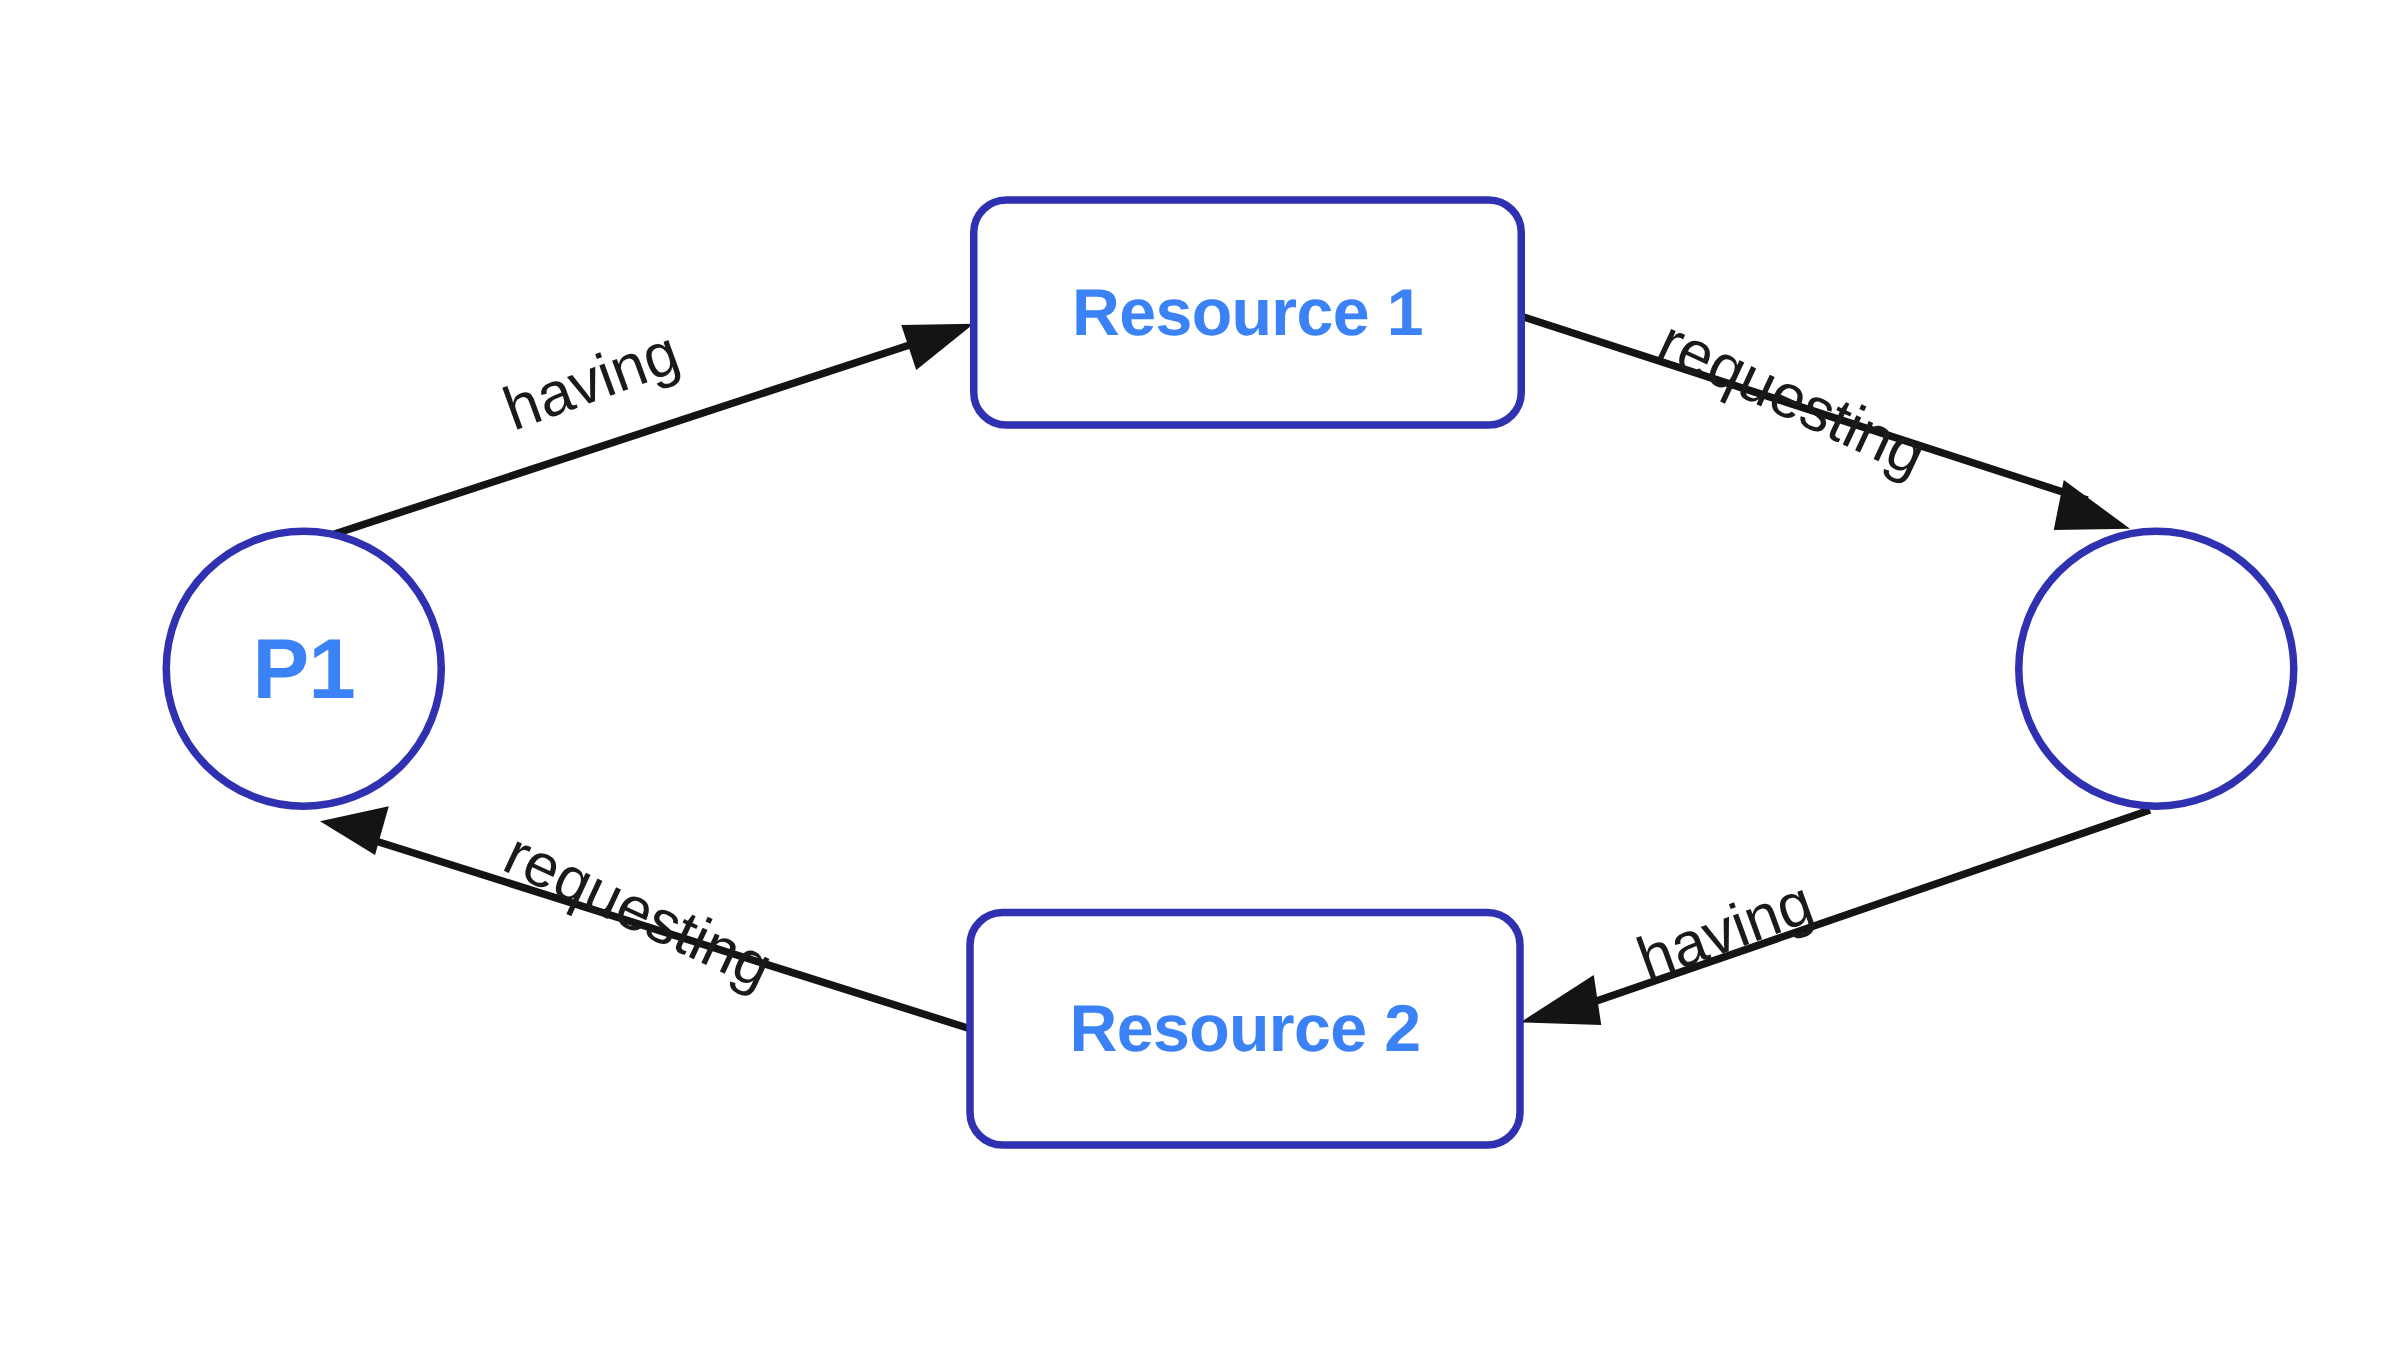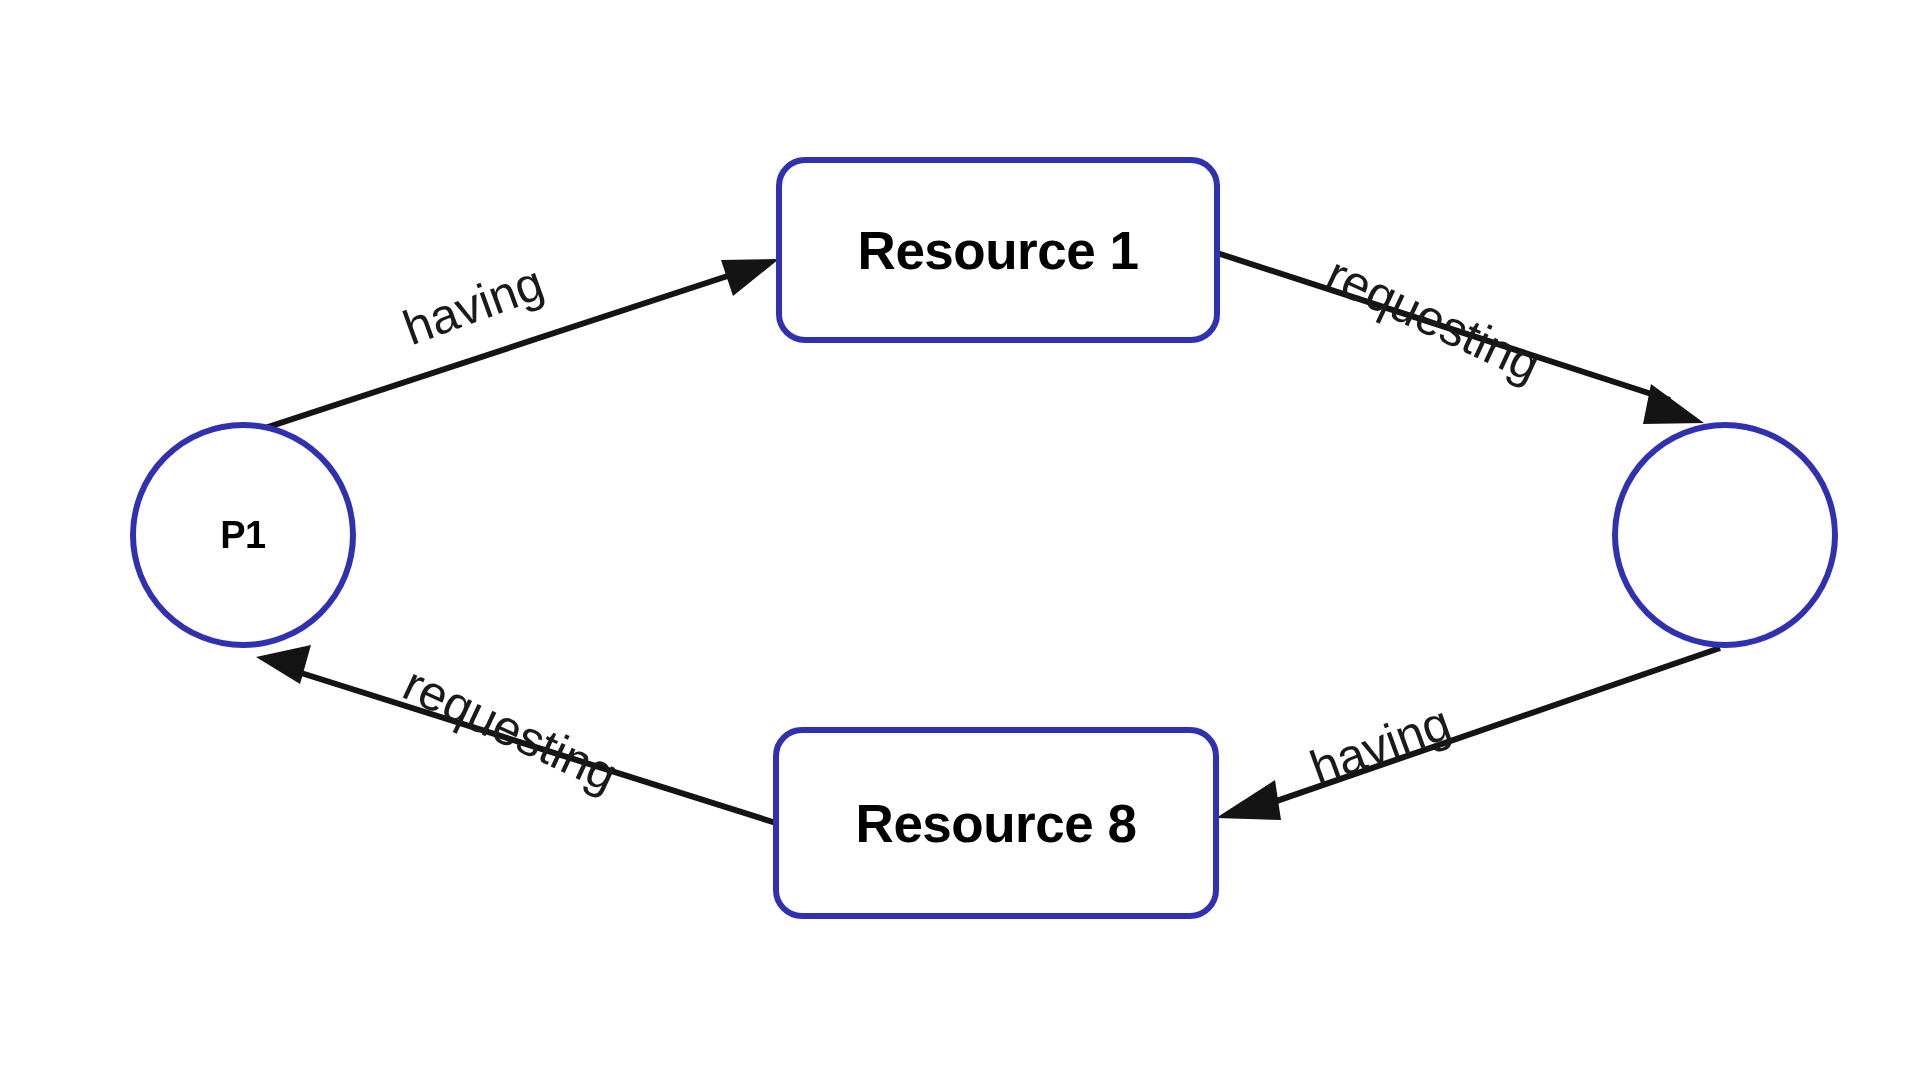--- a/index.html
+++ b/index.html
@@ -37,29 +37,29 @@
     stroke-linecap: butt;
   }
   .arrow-head {
     fill: #141414;
     stroke: none;
   }
   .node-label {
     position: absolute;
     font-family: "Liberation Sans", sans-serif;
     font-weight: bold;
-    color: #000000;
+    color: #3b82f6;
     white-space: nowrap;
     letter-spacing: -0.5px;
   }
   .resource-label {
     font-size: 53px;
   }
   .process-label {
-    font-size: 38px;
+    font-size: 68px;
   }
   .edge-label {
     position: absolute;
     font-family: "Liberation Sans", sans-serif;
     font-weight: 400;
     font-size: 49px;
     color: #1a1a1a;
     white-space: nowrap;
     transform-origin: left bottom;
   }
@@ -95,21 +95,21 @@
 
     <rect class="node-shape" x="776" y="730" width="440" height="186" rx="26" ry="26" stroke="#2f31b0" stroke-width="6"></rect>
 
     <circle class="node-shape" cx="243" cy="535" r="110" stroke="#2f31b0" stroke-width="6"></circle>
 
     <circle class="node-shape" cx="1725" cy="535" r="110" stroke="#2f31b0" stroke-width="6"></circle>
   </svg>
 
   <div class="node-label resource-label" style="left:779px; top:160px; width:438px; height:180px; display:flex; align-items:center; justify-content:center;">Resource 1</div>
 
-  <div class="node-label resource-label" style="left:776px; top:730px; width:440px; height:186px; display:flex; align-items:center; justify-content:center;">Resource 8</div>
+  <div class="node-label resource-label" style="left:776px; top:730px; width:440px; height:186px; display:flex; align-items:center; justify-content:center;">Resource 2</div>
 
   <div class="node-label process-label" style="left:133px; top:425px; width:220px; height:220px; display:flex; align-items:center; justify-content:center;">P1</div>
 
 
   <div class="edge-label" style="left:415px; top:300px; transform: rotate(-20deg);">having</div>
 
   <div class="edge-label" style="left:1318px; top:240px; transform: rotate(25deg);">requesting</div>
 
   <div class="edge-label" style="left:1322px; top:740px; transform: rotate(-20deg);">having</div>
 

